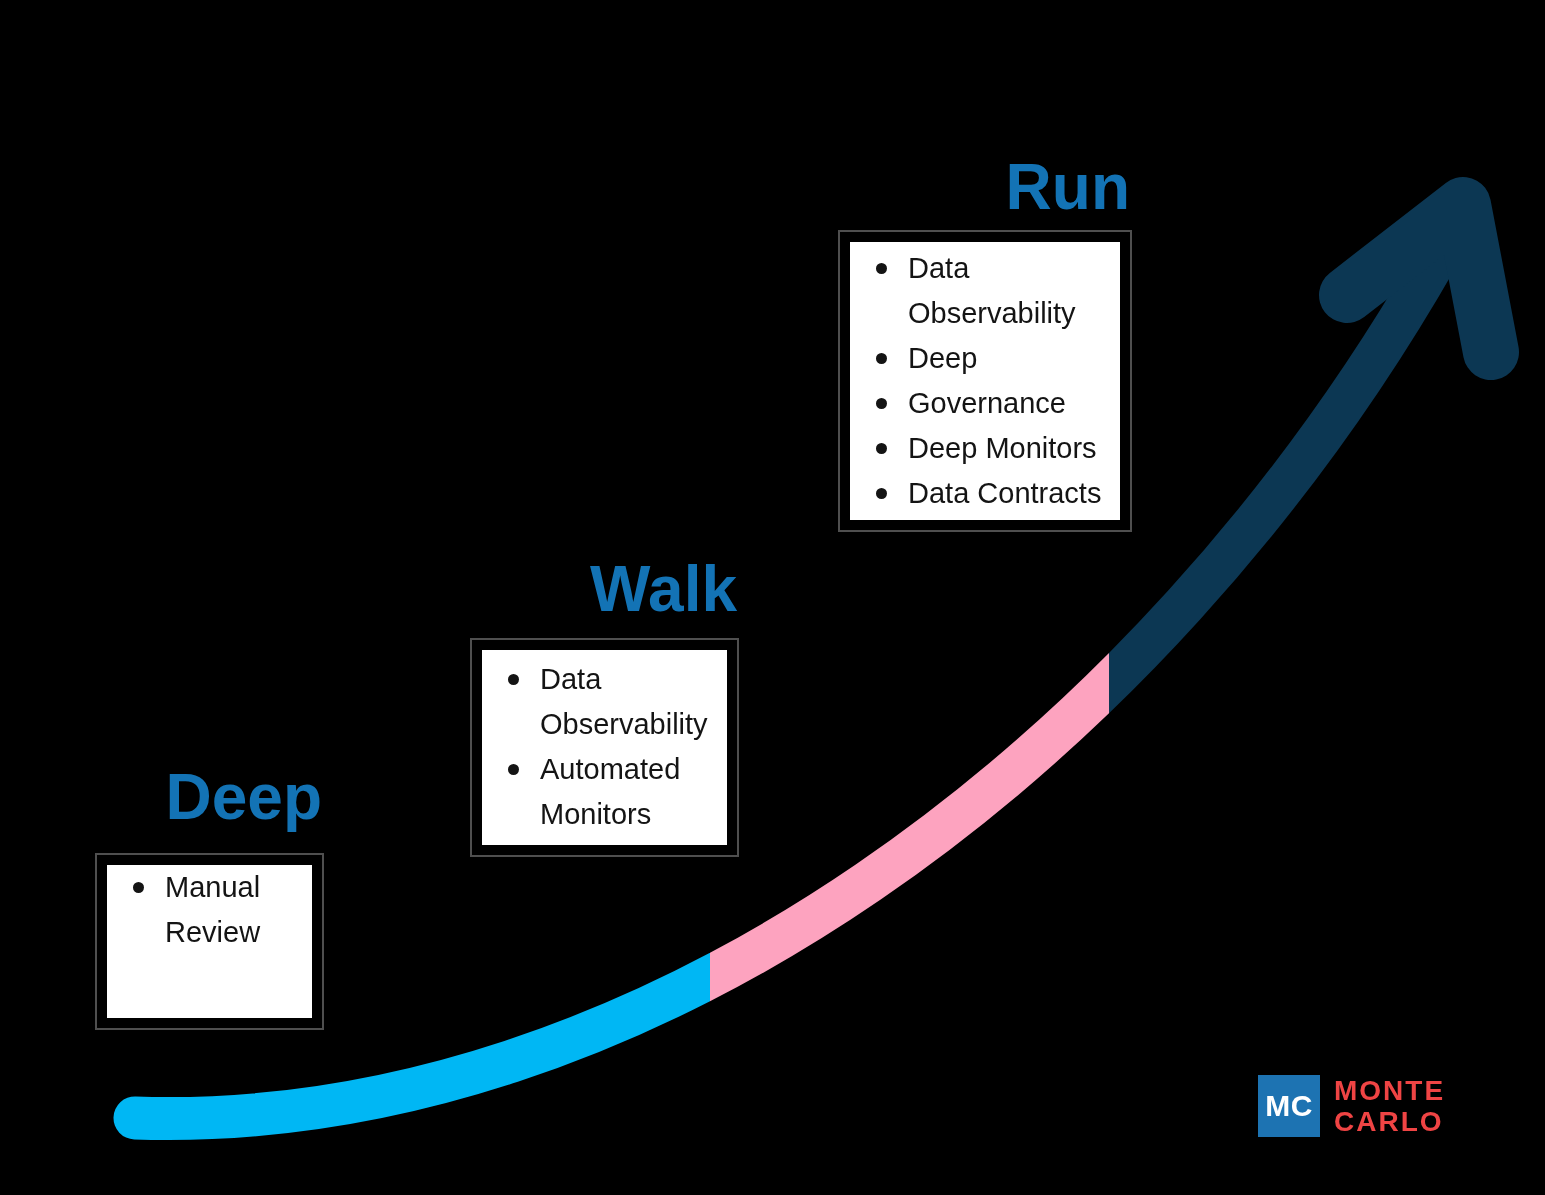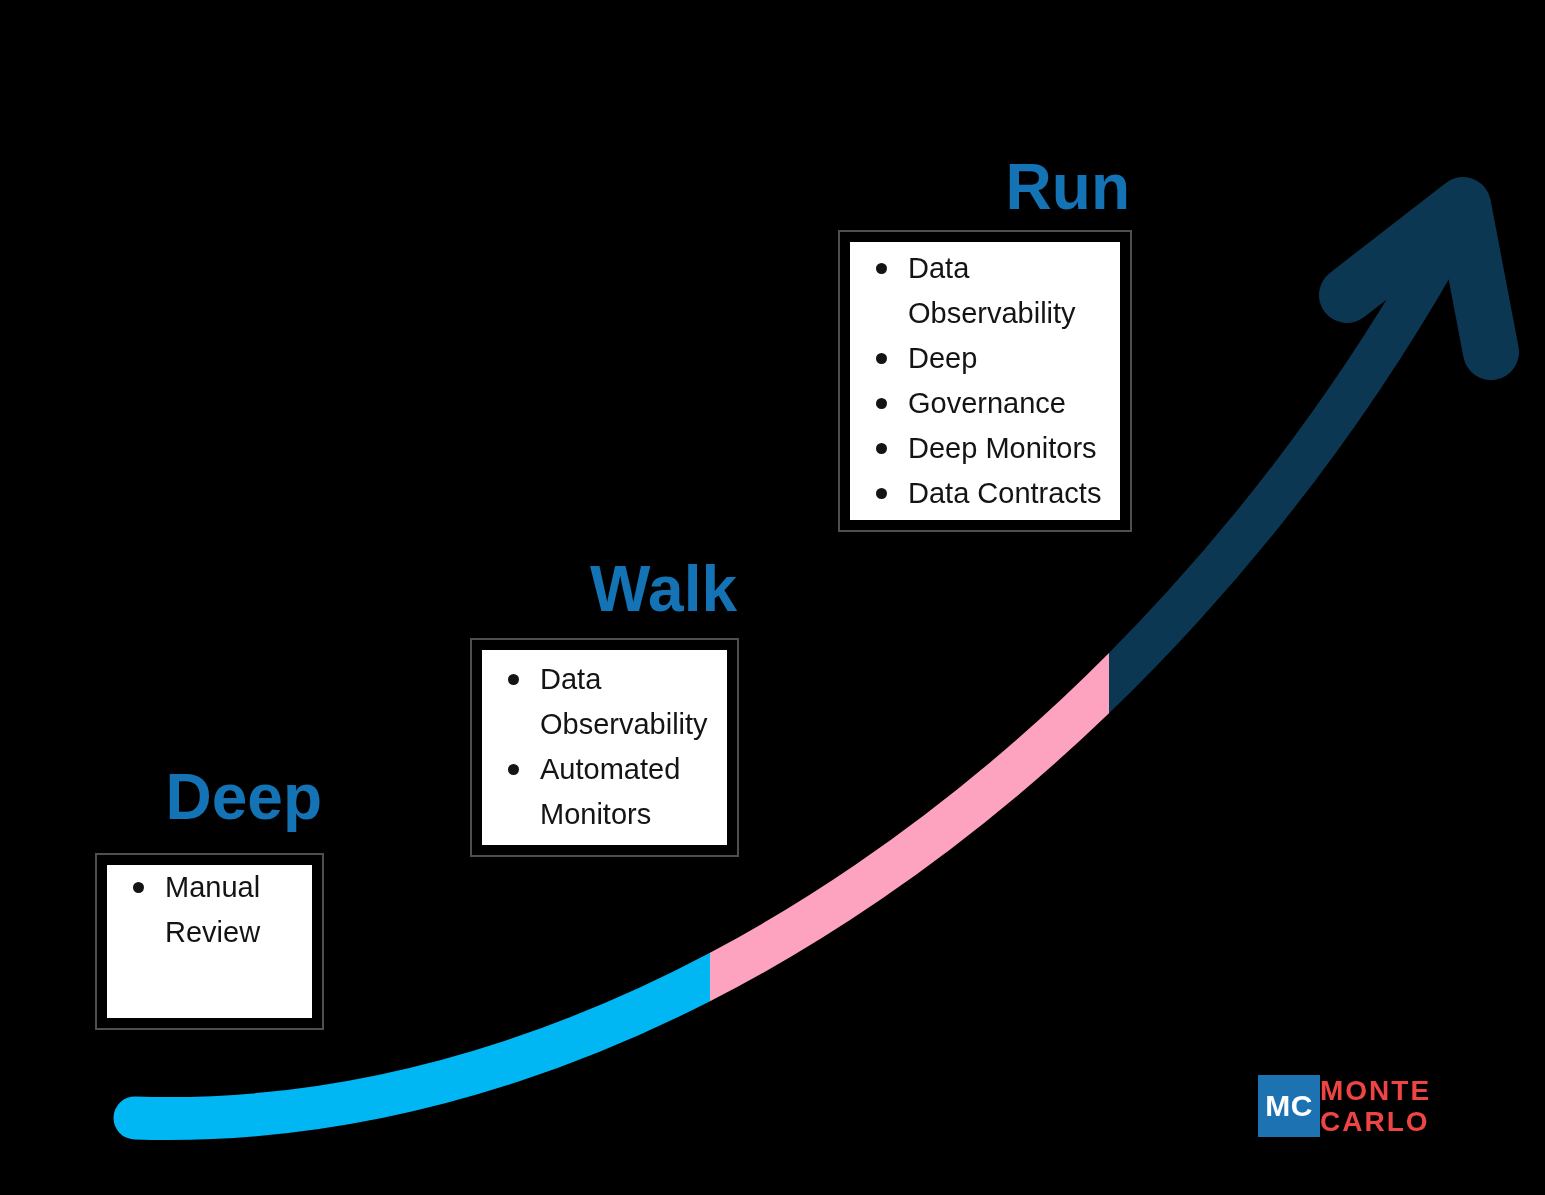--- a/index.html
+++ b/index.html
@@ -58,20 +58,21 @@
   #panel-run  {left:840px;top:232px;width:290px;height:298px;padding-top:4px;}
   #heading-crawl{left:97px; top:765px;width:225px;}
   #heading-walk {left:472px;top:557px;width:265px;}
   #heading-run  {left:840px;top:155px;width:290px;}
   #logo{
     position:absolute;
     z-index:2;
     left:1258px;top:1075px;
     display:flex;
     align-items:center;
+    gap:14px;
   }
   #logo .mark{
     width:62px;height:62px;
     background:#1d73b2;
     display:flex;align-items:center;justify-content:center;
     color:#ffffff;
     font-weight:bold;
     font-size:30px;
     letter-spacing:0.5px;
   }

